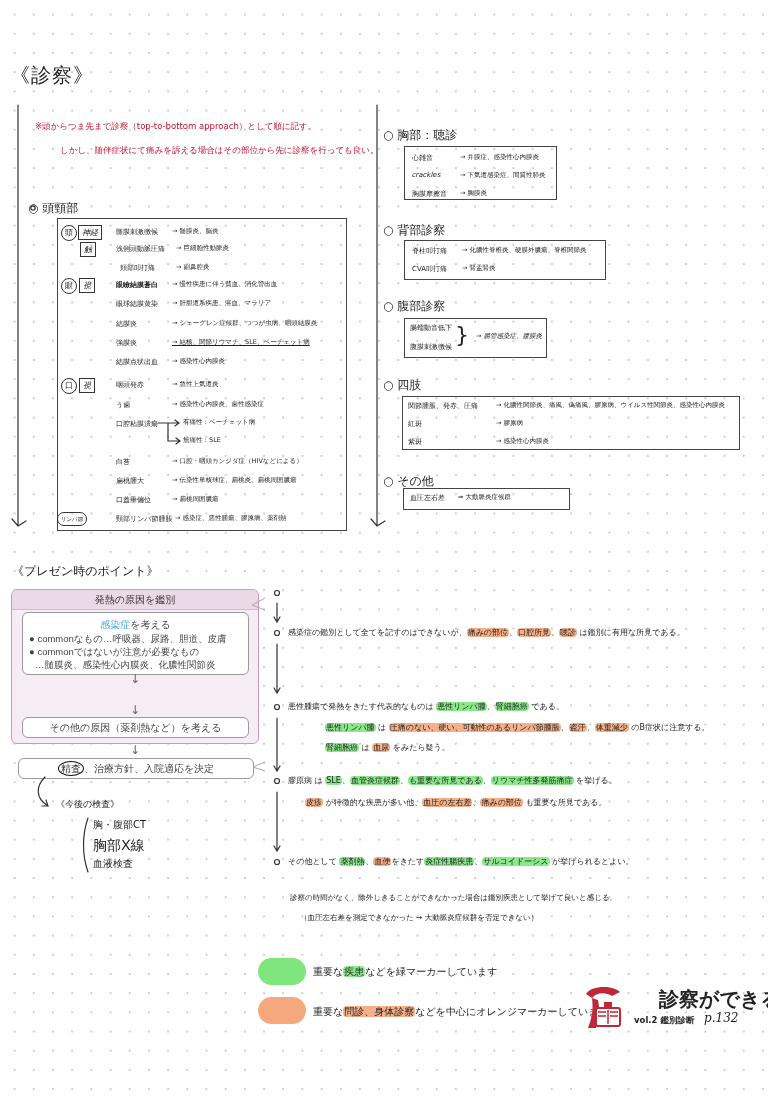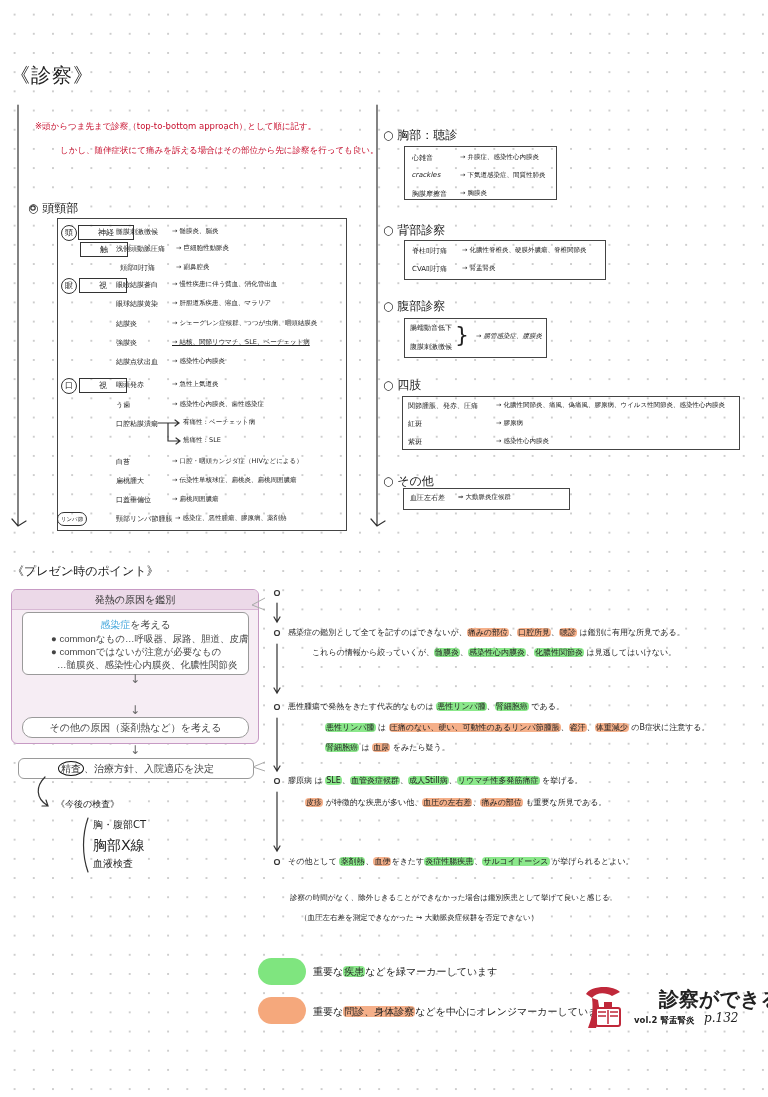--- a/index.html
+++ b/index.html
@@ -9,27 +9,27 @@
     font-family:"DejaVu Sans",sans-serif;color:#222;}
   .abs{position:absolute;white-space:nowrap;}
   .title{font-size:20px;letter-spacing:1px;}
   .red{color:#c8102e;font-size:8.5px;}
   .sec-head{font-size:12px;}
   .box{position:absolute;border:1.5px solid #444;background:transparent;}
   .f{font-size:7px;}
   .r{font-size:6.5px;}
   .circ{position:absolute;border:1px solid #333;border-radius:50%;width:14px;height:14px;font-size:8px;text-align:center;line-height:14px;}
   .oval{position:absolute;border:1px solid #333;border-radius:8px;width:28px;height:12px;font-size:5.5px;text-align:center;line-height:12px;}
-  .mbox{position:absolute;border:1px solid #333;padding:0 19px;font-size:8px;height:13px;line-height:13px;}
+  .mbox{position:absolute;border:1px solid #333;padding:0 3px;font-size:8px;height:13px;line-height:13px;font-style:italic;}
   .flow-outer{position:absolute;left:11px;top:589px;width:246px;height:153px;border:1.5px solid #c79ac4;border-radius:6px;background:#f6edf4;overflow:hidden;}
   .flow-header{height:19px;background:#ecd9e8;border-bottom:1px solid #d8b8d4;text-align:center;font-size:10px;line-height:19px;color:#333;font-family:"Liberation Sans",sans-serif;}
   .fbox{position:absolute;background:#fff;border:1px solid #9a9a9a;border-radius:6px;font-family:"Liberation Sans",sans-serif;color:#444;}
   .fcenter{text-align:center;font-size:10px;}
   .blue{color:#43a6dc;}
-  .fline{font-size:9.5px;line-height:13px;padding-left:6px;white-space:nowrap;margin-left:22px;}
+  .fline{font-size:9.5px;line-height:13px;padding-left:6px;white-space:nowrap;}
   .note{position:absolute;white-space:nowrap;font-size:8px;line-height:12px;color:#222;}
   .hl-green{background:#8be88b;border-radius:4px;padding:0 1px;}
   .hl-orange{background:#f5b08a;border-radius:4px;padding:0 1px;}
   .hl-underline{border-bottom:1.5px solid #c0504d;}
   .pill{position:absolute;width:48px;height:27px;border-radius:14px;}
   .legend-text{font-size:10px;}
   .logo-title{font-size:20px;font-weight:bold;font-family:"DejaVu Sans",sans-serif;padding-left:32px;}
   .logo-sub{font-size:8.5px;font-weight:bold;}
   .logo-page{font-size:12px;font-style:italic;font-family:"DejaVu Serif",serif;}
   svg.overlay{position:absolute;left:0;top:0;pointer-events:none;}
@@ -54,21 +54,21 @@
   <div class="circ" style="left:61px;top:378px;">口</div>
   <div class="mbox" style="left:79px;top:378px;">視</div>
   <div class="oval" style="left:57px;top:512px;">リンパ節</div>
 
   <div class="abs f" style="left:116px;top:227px;">髄膜刺激徴候</div>
   <div class="abs r" style="left:172px;top:227px;">→ 髄膜炎、脳炎</div>
   <div class="abs f" style="left:116px;top:244px;">浅側頭動脈圧痛</div>
   <div class="abs r" style="left:176px;top:244px;">→ 巨細胞性動脈炎</div>
   <div class="abs f" style="left:120px;top:263px;">頬部叩打痛</div>
   <div class="abs r" style="left:176px;top:263px;">→ 副鼻腔炎</div>
-  <div class="abs f" style="left:116px;top:280px;">眼瞼結膜蒼白</div>
+  <div class="abs f" style="left:116px;top:280px;font-weight:bold;">眼瞼結膜蒼白</div>
   <div class="abs r" style="left:172px;top:280px;">→ 慢性疾患に伴う貧血、消化管出血</div>
   <div class="abs f" style="left:116px;top:299px;">眼球結膜黄染</div>
   <div class="abs r" style="left:172px;top:299px;">→ 肝胆道系疾患、溶血、マラリア</div>
   <div class="abs f" style="left:116px;top:319px;">結膜炎</div>
   <div class="abs r" style="left:172px;top:319px;">→ シェーグレン症候群、つつが虫病、咽頭結膜炎</div>
   <div class="abs f" style="left:116px;top:338px;">強膜炎</div>
   <div class="abs r" style="left:172px;top:338px;text-decoration:underline;">→ 結核、関節リウマチ、SLE、ベーチェット病</div>
   <div class="abs f" style="left:116px;top:357px;">結膜点状出血</div>
   <div class="abs r" style="left:172px;top:357px;">→ 感染性心内膜炎</div>
   <div class="abs f" style="left:116px;top:380px;">咽頭発赤</div>
@@ -132,56 +132,55 @@
   <div class="fbox" style="left:22px;top:612px;width:225px;height:61px;">
     <div class="fcenter" style="margin-top:5px;">
       <span class="blue">感染症</span><span>を考える</span>
     </div>
     <div class="fline">● commonなもの…呼吸器、尿路、胆道、皮膚</div>
     <div class="fline">● commonではないが注意が必要なもの</div>
     <div class="fline" style="padding-left:12px;">…髄膜炎、感染性心内膜炎、化膿性関節炎</div>
   </div>
   <div class="abs" style="left:130px;top:672px;font-size:12px;color:#666;">↓</div>
   <div class="abs" style="left:130px;top:703px;font-size:12px;color:#666;">↓</div>
-  <div class="fbox fcenter" style="left:22px;top:717px;width:225px;height:19px;line-height:19px;border-radius:10px;">その他の原因（薬剤熱など）を考える</div>
+  <div class="fbox fcenter" style="left:22px;top:717px;width:225px;height:19px;line-height:19px;">その他の原因（薬剤熱など）を考える</div>
   <div class="abs" style="left:130px;top:743px;font-size:12px;color:#666;">↓</div>
   <div class="fbox fcenter" style="left:18px;top:758px;width:234px;height:19px;line-height:19px;">
     <span style="border:1.3px solid #111;border-radius:50%;padding:1px 2px;color:#333;">精査</span><span>、治療方針、入院適応を決定</span>
   </div>
 
   <div class="abs" style="left:56px;top:798px;font-size:9px;">《今後の検査》</div>
   <div class="abs" style="left:93px;top:818px;font-size:10px;">胸・腹部CT</div>
   <div class="abs" style="left:93px;top:837px;font-size:14px;">胸部X線</div>
   <div class="abs" style="left:93px;top:857px;font-size:10px;">血液検査</div>
 
   <div class="note" style="left:288px;top:627px;"><span>感染症の鑑別として全てを記すのはできないが、</span><span class="hl-orange">痛みの部位</span><span>、</span><span class="hl-orange">口腔所見</span><span>、</span><span class="hl-orange">聴診</span><span> は鑑別に有用な所見である。</span></div>
-  <div class="note" style="left:312px;top:647px;"><span>これらの情報から絞っていくが、</span><span class="hl-green">髄膜炎</span><span>、</span><span class="hl-green">感染性心内膜炎</span><span>、</span><span class="hl-green">化膿性関節炎</span><span> は見逃してはいけない。</span></div>
   <div class="note" style="left:288px;top:701px;"><span>悪性腫瘍で発熱をきたす代表的なものは </span><span class="hl-green">悪性リンパ腫</span><span>、</span><span class="hl-green">腎細胞癌</span><span> である。</span></div>
   <div class="note" style="left:325px;top:722px;"><span class="hl-green">悪性リンパ腫</span><span> は </span><span class="hl-orange">圧痛のない、硬い、可動性のあるリンパ節腫脹</span><span>、</span><span class="hl-orange">盗汗</span><span>、</span><span class="hl-orange">体重減少</span><span> のB症状に注意する。</span></div>
   <div class="note" style="left:325px;top:742px;"><span class="hl-green">腎細胞癌</span><span> は </span><span class="hl-orange">血尿</span><span> をみたら疑う。</span></div>
-  <div class="note" style="left:288px;top:775px;"><span>膠原病 は </span><span class="hl-green">SLE</span><span>、</span><span class="hl-green">血管炎症候群</span><span>、</span><span class="hl-green">成人Still病</span><span>、</span><span class="hl-green">リウマチ性多発筋痛症</span><span> を挙げる。</span></div>
+  <div class="note" style="left:288px;top:775px;"><span>膠原病 は </span><span class="hl-green">SLE</span><span>、</span><span class="hl-green">血管炎症候群</span><span>、</span><span class="hl-green">も重要な所見である</span><span>、</span><span class="hl-green">リウマチ性多発筋痛症</span><span> を挙げる。</span></div>
   <div class="note" style="left:305px;top:797px;"><span class="hl-orange">皮疹</span><span> が特徴的な疾患が多い他、</span><span class="hl-orange">血圧の左右差</span><span>、</span><span class="hl-orange">痛みの部位</span><span> も重要な所見である。</span></div>
   <div class="note" style="left:290px;top:892px;font-size:7.5px;">診察の時間がなく、除外しきることができなかった場合は鑑別疾患として挙げて良いと感じる。</div>
   <div class="note" style="left:288px;top:856px;"><span>その他として </span><span class="hl-green">薬剤熱</span><span>、</span><span class="hl-orange">血便</span><span>をきたす</span><span class="hl-green">炎症性腸疾患</span><span>、</span><span class="hl-green">サルコイドーシス</span><span> が挙げられるとよい。</span></div>
   <div class="note" style="left:300px;top:912px;font-size:7.5px;">（血圧左右差を測定できなかった → 大動脈炎症候群を否定できない）</div>
 
   <div class="pill" style="left:258px;top:958px;background:#7fe57f;"></div>
   <div class="abs legend-text" style="left:313px;top:965px;"><span>重要な</span><span class="hl-green">疾患</span><span>などを緑マーカーしています</span></div>
   <div class="pill" style="left:258px;top:997px;background:#f5a87c;"></div>
   <div class="abs legend-text" style="left:313px;top:1005px;"><span>重要な</span><span class="hl-orange">問診、身体診察</span><span>などを中心にオレンジマーカーしています</span></div>
 
   <svg class="abs" style="left:582px;top:984px;" width="42" height="48" viewBox="0 0 42 48">
     <path d="M4 10 C8 2, 30 0, 38 8 L30 12 C24 8, 14 8, 10 14 Z" fill="#c0283a"></path>
     <path d="M10 14 C12 30, 8 38, 6 44 L14 44 C18 36, 18 26, 16 16 Z" fill="#c0283a"></path>
     <rect x="14" y="24" width="24" height="18" rx="2" fill="#fff" stroke="#c0283a" stroke-width="2"></rect>
     <path d="M26 26 V40 M16 28 H24 M16 32 H24 M28 28 H36 M28 32 H36" stroke="#c0283a" stroke-width="1.5"></path>
     <rect x="22" y="18" width="8" height="6" fill="#c0283a"></rect>
   </svg>
   <div class="abs logo-title" style="left:627px;top:986px;">診察ができる</div>
-  <div class="abs logo-sub" style="left:634px;top:1015px;">vol.2 腎盂腎炎</div>
+  <div class="abs logo-sub" style="left:634px;top:1015px;">vol.2 鑑別診断</div>
   <div class="abs logo-page" style="left:704px;top:1011px;">p.132</div>
 
   <svg class="overlay" width="768" height="1097" viewBox="0 0 768 1097">
     <g stroke="#333" stroke-width="1.2" fill="none" stroke-linecap="round">
       <path d="M18 105 V525 M12 519 L18 526 L26 521"></path>
       <path d="M377 105 V525 M371 519 L377 526 L385 521"></path>
       <path d="M158 423 H178 M175 420 L179 423 L175 426 M168 423 V441 H179 M176 438 L180 441 L176 444"></path>
       <circle cx="33" cy="208" r="2.2"></circle>
       <circle cx="277" cy="593" r="2.5"></circle>
       <circle cx="277" cy="633" r="2.5"></circle>

